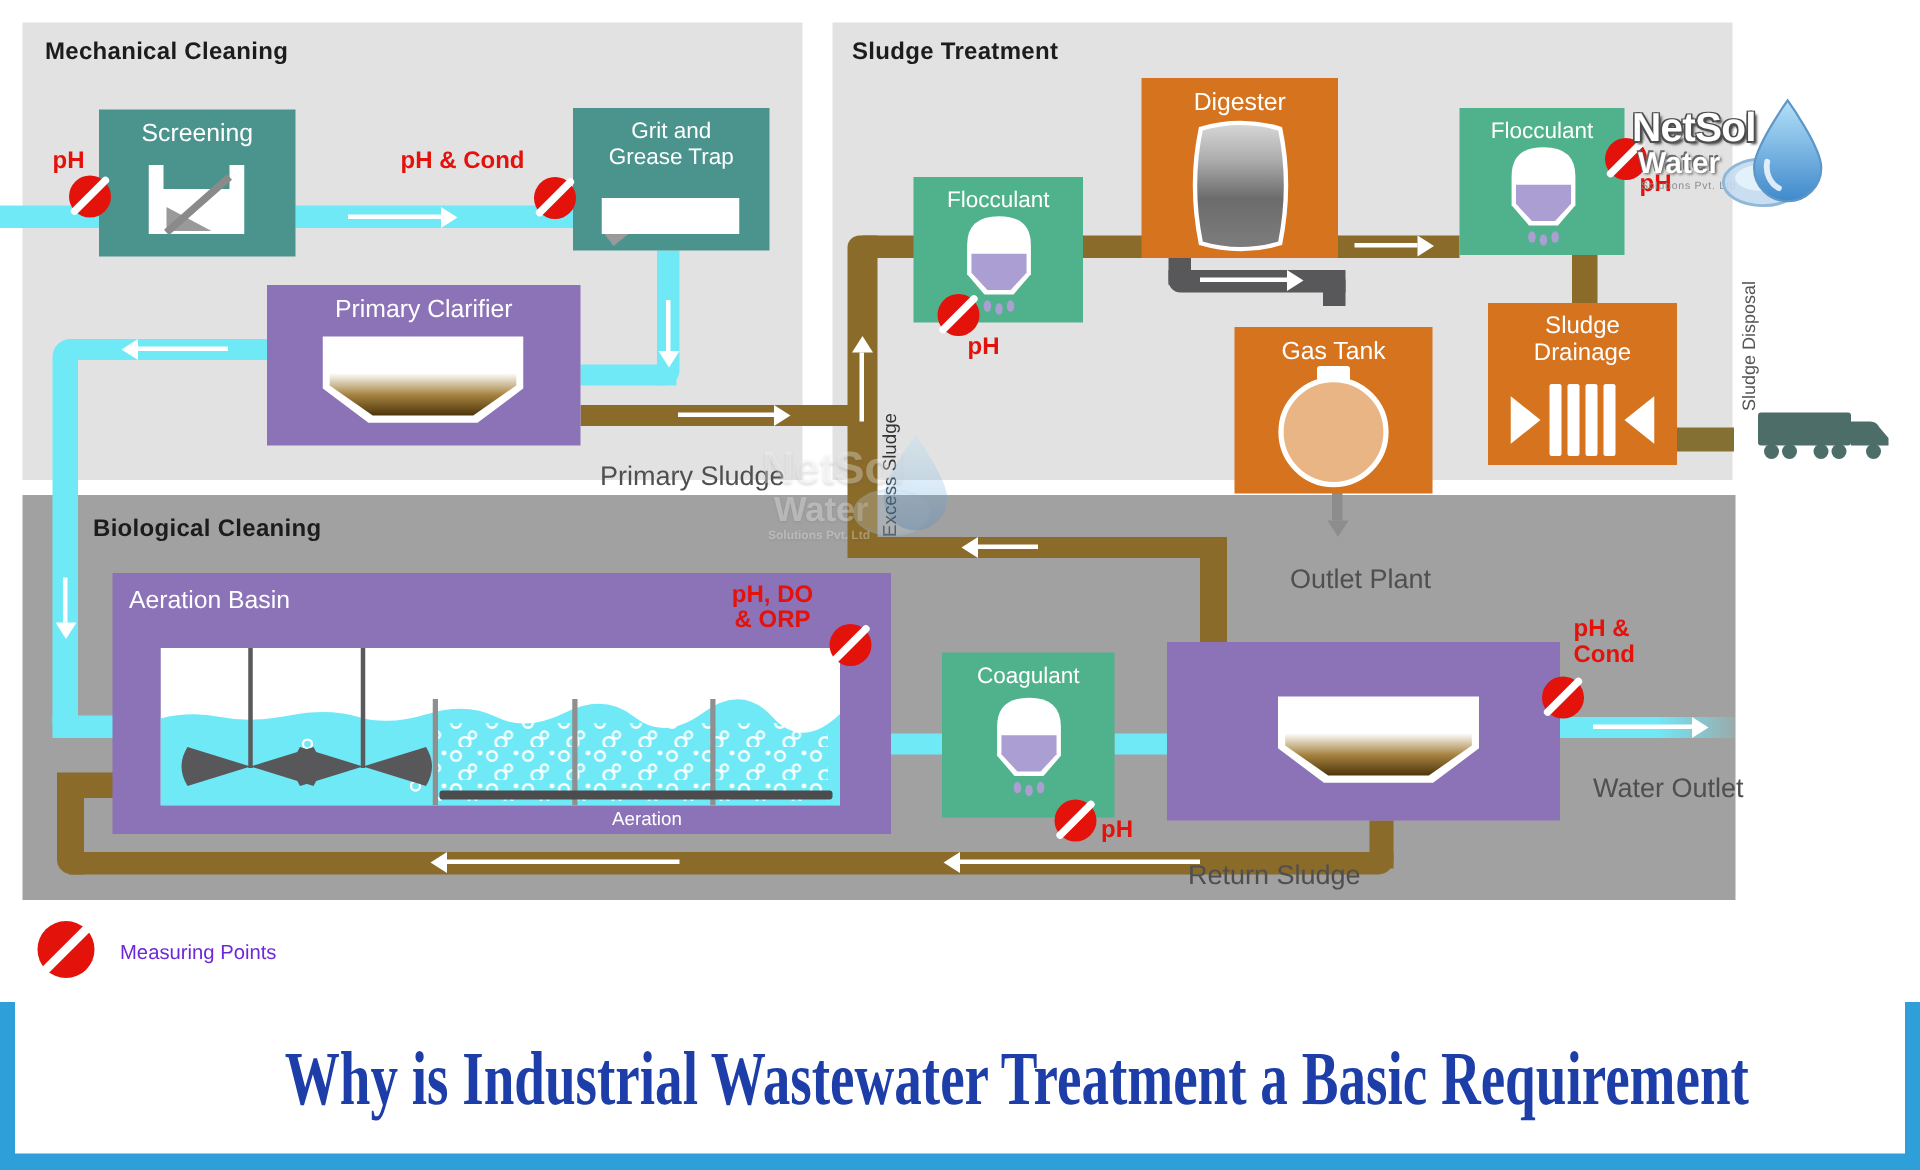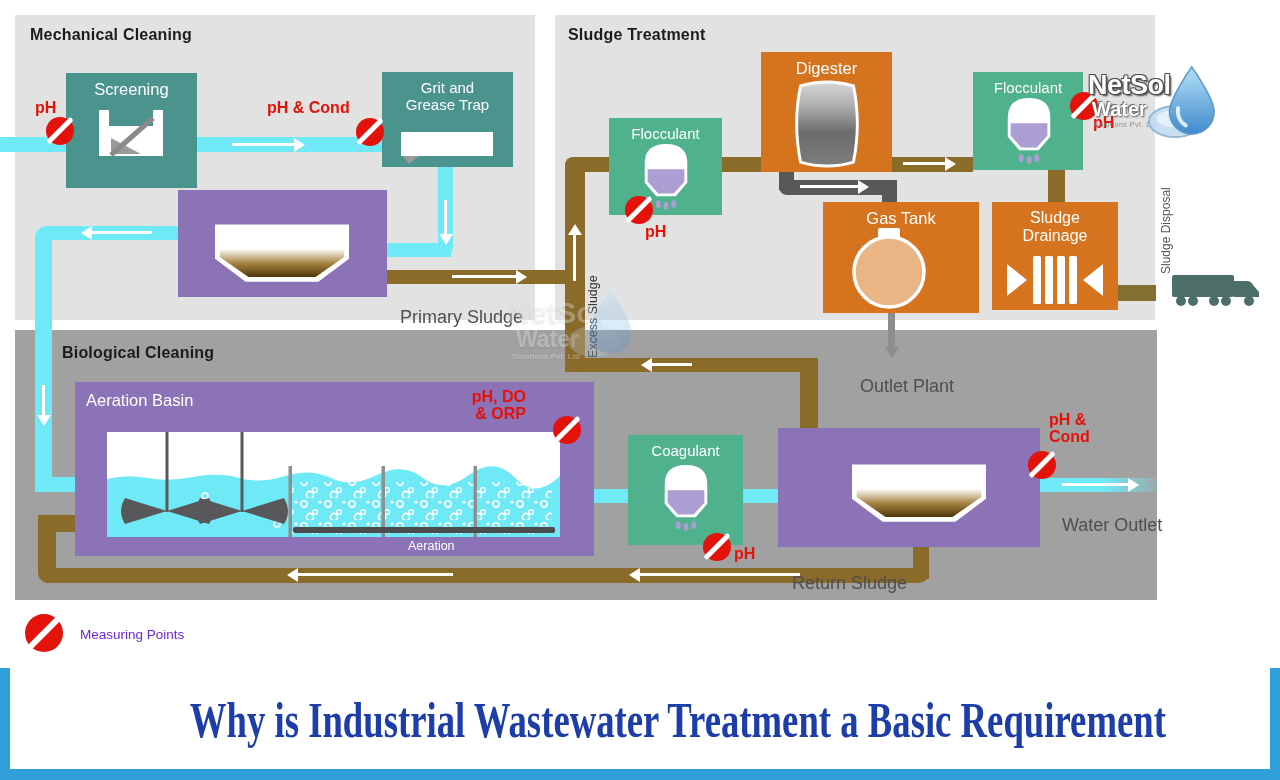--- a/index.html
+++ b/index.html
@@ -131,41 +131,42 @@
   <div class="arrv up" style="left:573px;top:235px;height:46px"></div>
   <div class="arr left" style="left:652px;top:363px;width:40px"></div>
   <div class="arr right" style="left:903px;top:162px;width:42px"></div>
   <div class="arr right" style="left:800px;top:185px;width:58px"></div>
   <div class="arr left" style="left:298px;top:573px;width:155px"></div>
   <div class="arr left" style="left:640px;top:573px;width:160px"></div>
   <div class="arr right" style="left:1062px;top:483px;width:66px"></div>
   <div class="arrv gray" style="left:888px;top:313px;width:7px;height:34px"></div>
   <div class="arrv gray down" style="left:890px;top:330px;width:3px;height:17px"></div>
 
-  <div class="box teal" style="left:66px;top:73px;width:131px;height:115px">
+  <div class="box teal" style="left:66px;top:73px;width:131px;height:98px">
     <div class="box-title" style="font-size:16.5px">Screening</div>
     <svg class="abs" style="left:33px;top:37px" width="64" height="48" viewBox="0 0 64 48">
       <path d="M0,0 h10 v16 h44 v-16 h10 v46 h-64 Z" fill="#fff"></path>
       <polygon points="12,44 12,28 42,44" fill="#9a9a9a"></polygon>
       <line x1="12" y1="45" x2="54" y2="8" stroke="#8a8a8a" stroke-width="5"></line>
     </svg>
   </div>
 
   <div class="box teal" style="left:382px;top:72px;width:131px;height:95px">
     <div class="box-title" style="font-size:15px">
       <div>Grit and</div>
       <div>Grease Trap</div>
     </div>
     <svg class="abs" style="left:19px;top:60px" width="92" height="32" viewBox="0 0 92 32">
       <rect x="0" y="0" width="92" height="24" fill="#fff"></rect>
       <polygon points="2,24 18,24 8,32" fill="#9a9a9a"></polygon>
     </svg>
   </div>
 
   <div class="box purple" style="left:178px;top:190px;width:209px;height:107px">
+    <div class="box-title" style="font-size:16.5px">Primary Clarifier</div>
     <svg class="abs" style="left:37px;top:34px" width="134" height="64" viewBox="0 0 140 66">
       <path d="M0,0 H140 V36 L108,60 H32 L0,36 Z" fill="#fff"></path>
       <path d="M5,4 H135 V34 L105,55 H35 L5,34 Z" fill="url(#sedG)"></path>
     </svg>
   </div>
 
   <div class="box green" style="left:609px;top:118px;width:113px;height:97px">
     <div class="box-title" style="font-size:15px">Flocculant</div>
     <svg class="abs" style="left:28px;top:20px" width="58" height="76" viewBox="0 0 60 78">
       <path d="M8,26 Q8,6 30,6 Q52,6 52,26 L52,46 L40,60 L20,60 L8,46 Z" fill="#fff"></path>
@@ -187,21 +188,21 @@
     <div class="box-title" style="font-size:15px">Flocculant</div>
     <svg class="abs" style="left:27px;top:20px" width="58" height="76" viewBox="0 0 60 78">
       <path d="M8,26 Q8,6 30,6 Q52,6 52,26 L52,46 L40,60 L20,60 L8,46 Z" fill="#fff"></path>
       <path d="M11,32 H49 L49,45 L38,57 L22,57 L11,45 Z" fill="#ab9ed2"></path>
       <ellipse cx="22" cy="68" rx="2.6" ry="4" fill="#ab9ed2"></ellipse>
       <ellipse cx="30" cy="70" rx="2.6" ry="4" fill="#ab9ed2"></ellipse>
       <ellipse cx="38" cy="68" rx="2.6" ry="4" fill="#ab9ed2"></ellipse>
     </svg>
   </div>
 
-  <div class="box orange" style="left:823px;top:202px;width:156px;height:111px">
+  <div class="box orange" style="left:823px;top:218px;width:132px;height:111px">
     <div class="box-title" style="font-size:16.5px">Gas Tank</div>
     <svg class="abs" style="left:26px;top:24px" width="80" height="84" viewBox="0 0 80 84">
       <rect x="29" y="2" width="22" height="10" rx="2" fill="#fff"></rect>
       <circle cx="40" cy="46" r="35" fill="#eab585" stroke="#fff" stroke-width="3.5"></circle>
     </svg>
   </div>
 
   <div class="box purple" style="left:75px;top:382px;width:519px;height:174px;text-align:left">
     <div class="box-title" style="font-size:16.5px;padding-left:11px;padding-top:9px">Aeration Basin</div>
     <svg class="abs" style="left:32px;top:50px" width="453" height="105" viewBox="0 0 453 105">
@@ -270,21 +271,21 @@
   <div class="marker" style="left:625px;top:196px">
       <div class="slash"></div>
     </div>
   <div class="ph" style="left:645px;top:224px">pH</div>
 
   <div class="marker" style="left:1070px;top:92px">
       <div class="slash"></div>
     </div>
   <div class="ph" style="left:1093px;top:115px">pH</div>
 
-  <div class="ph" style="left:448px;top:389px;width:78px;text-align:right">
+  <div class="ph" style="left:476px;top:389px;width:78px;text-align:center">
     <div>pH, DO</div>
     <div>&amp; ORP</div>
   </div>
   <div class="marker" style="left:553px;top:416px">
       <div class="slash"></div>
     </div>
 
   <div class="marker" style="left:703px;top:533px">
       <div class="slash"></div>
     </div>

